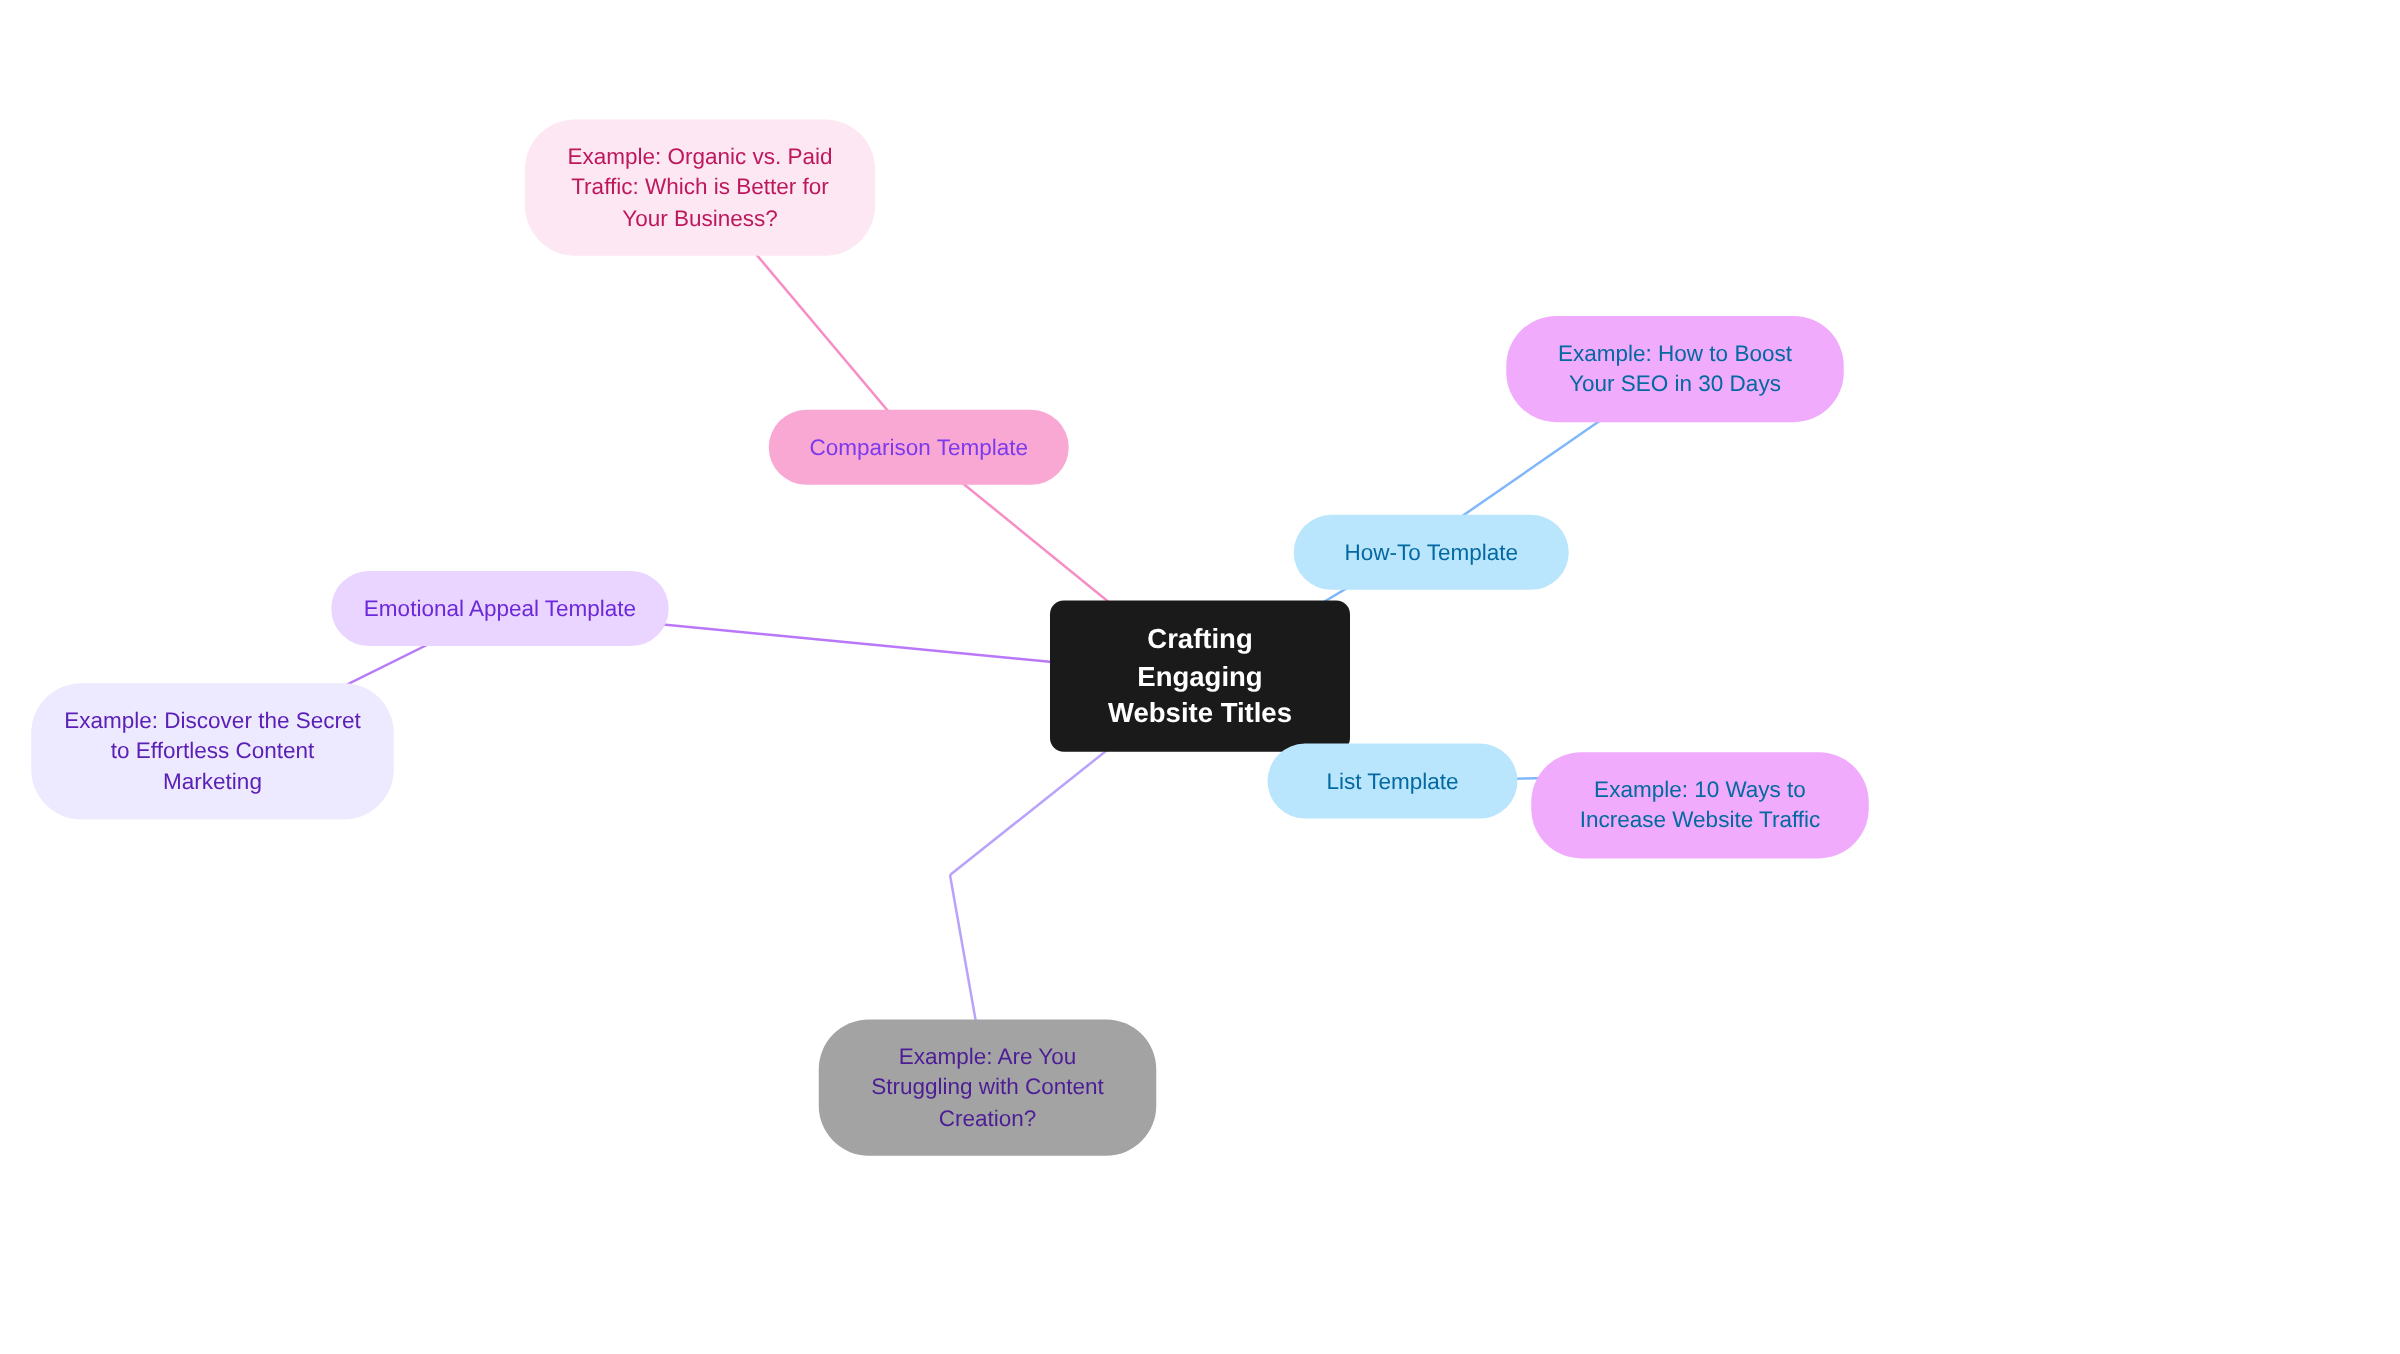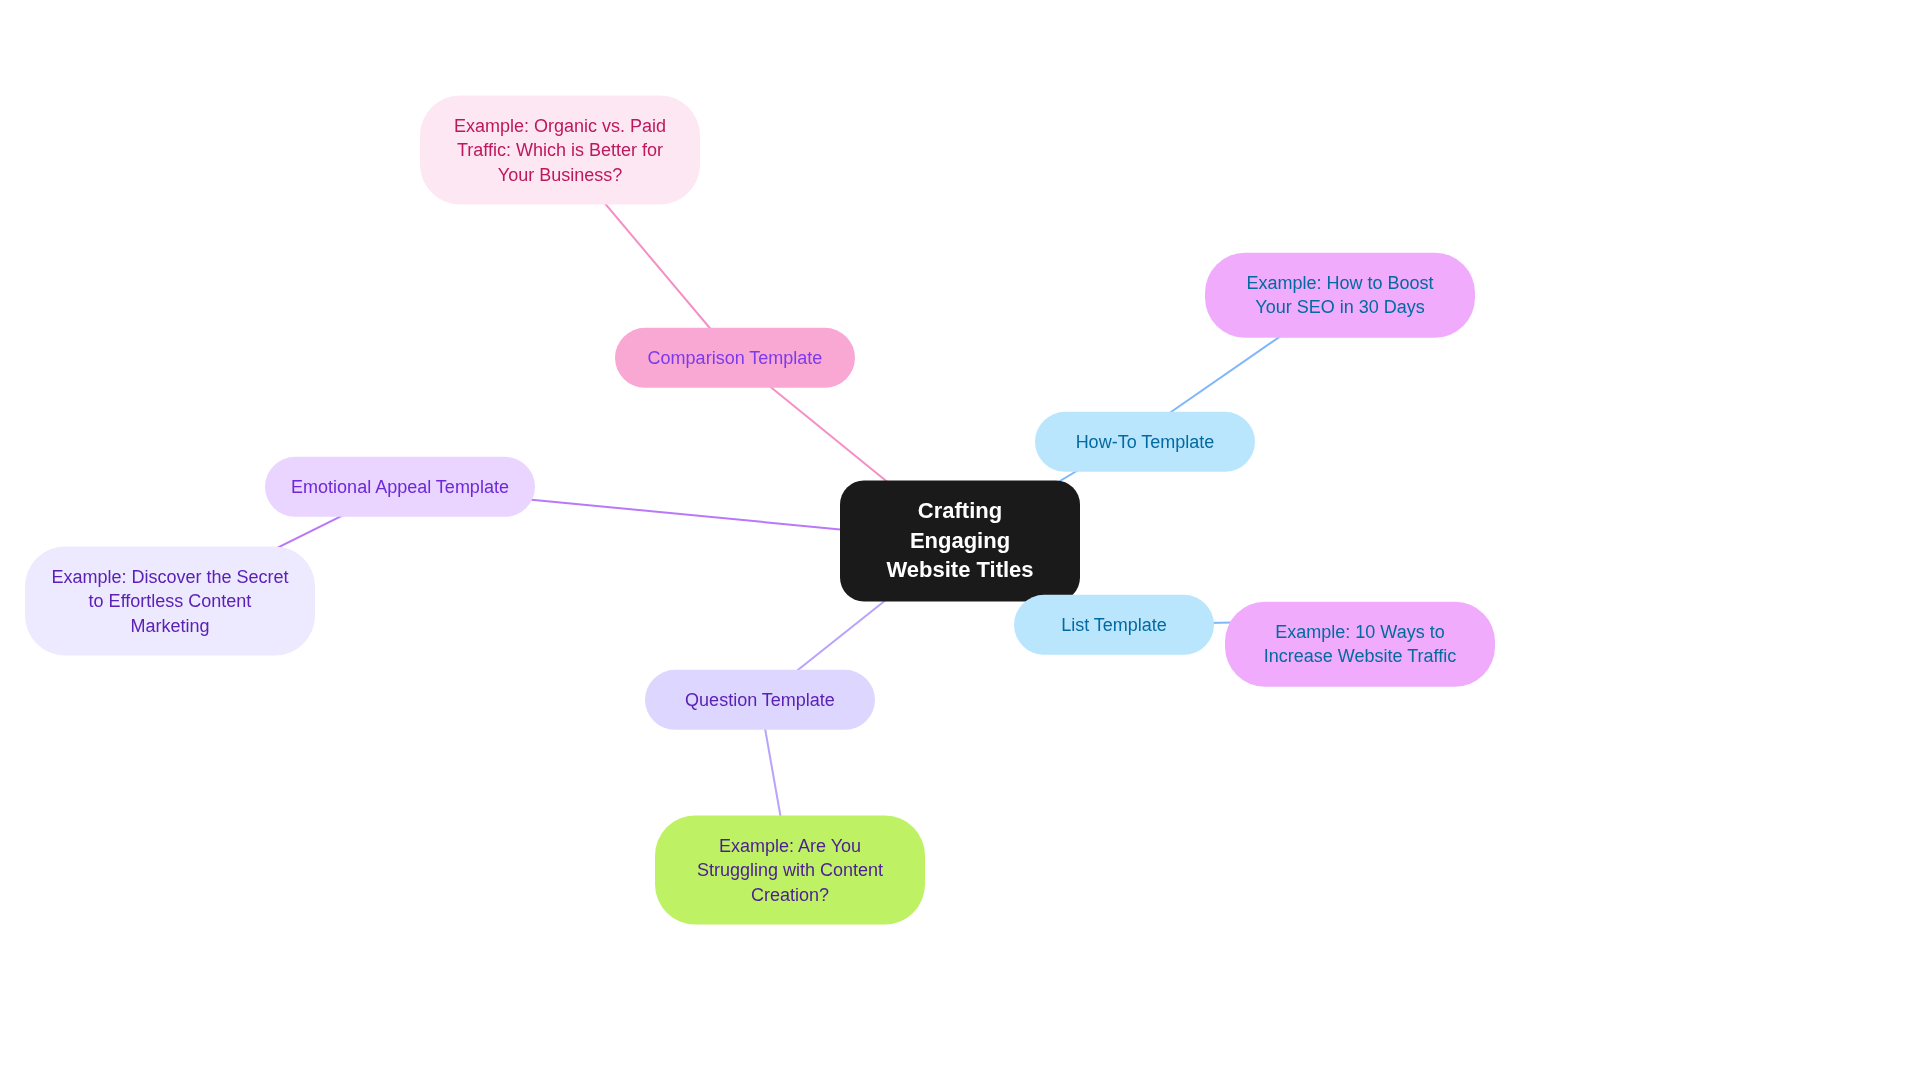--- a/index.html
+++ b/index.html
@@ -43,21 +43,21 @@
       transform: translate(-50%, -50%);
     }
 
     .node-center {
       background: #1a1a1a;
       color: #ffffff;
       font-size: 22px;
       font-weight: 600;
       width: 240px;
       padding: 16px 28px;
-      border-radius: 24px;
+      border-radius: 11px;
       align-items: flex-end;
     }
 
     .node-pink {
       background: #f9a8d4;
       color: #7c3aed;
       border: none;
     }
 
     .node-pink-example {
@@ -90,21 +90,21 @@
       border: none;
     }
 
     .node-mauve {
       background: #ddd6fe;
       color: #5b21b6;
       border: none;
     }
 
     .node-mauve-example {
-      background: #bef264;
+      background: #a3a3a3;
       color: #4c1d95;
       border: none;
     }
   </style>
 </head>
 <body>
 
 <div id="canvas">
   <svg id="connections">
       <line x1="960" y1="541" x2="735" y2="358" stroke="#f472b6" stroke-width="2" stroke-opacity="0.8"></line>
@@ -138,19 +138,16 @@
     </div>
     <div class="node node-blue-example" style="left: 1340px; top: 295px; width: 270px;">
       <span>Example: How to Boost Your SEO in 30 Days</span>
     </div>
     <div class="node node-blue" style="left: 1114px; top: 625px; width: 200px;">
       <span>List Template</span>
     </div>
     <div class="node node-blue-example" style="left: 1360px; top: 620px; width: 270px; margin-top: 24px;">
       <span>Example: 10 Ways to Increase Website Traffic</span>
     </div>
-    <div class="node node-mauve" style="left: 760px; top: 700px; width: 230px;">
-      <span>Question Template</span>
-    </div>
     <div class="node node-mauve-example" style="left: 790px; top: 870px; width: 270px;">
       <span>Example: Are You Struggling with Content Creation?</span>
     </div>
   </div>
 
 </body></html>

